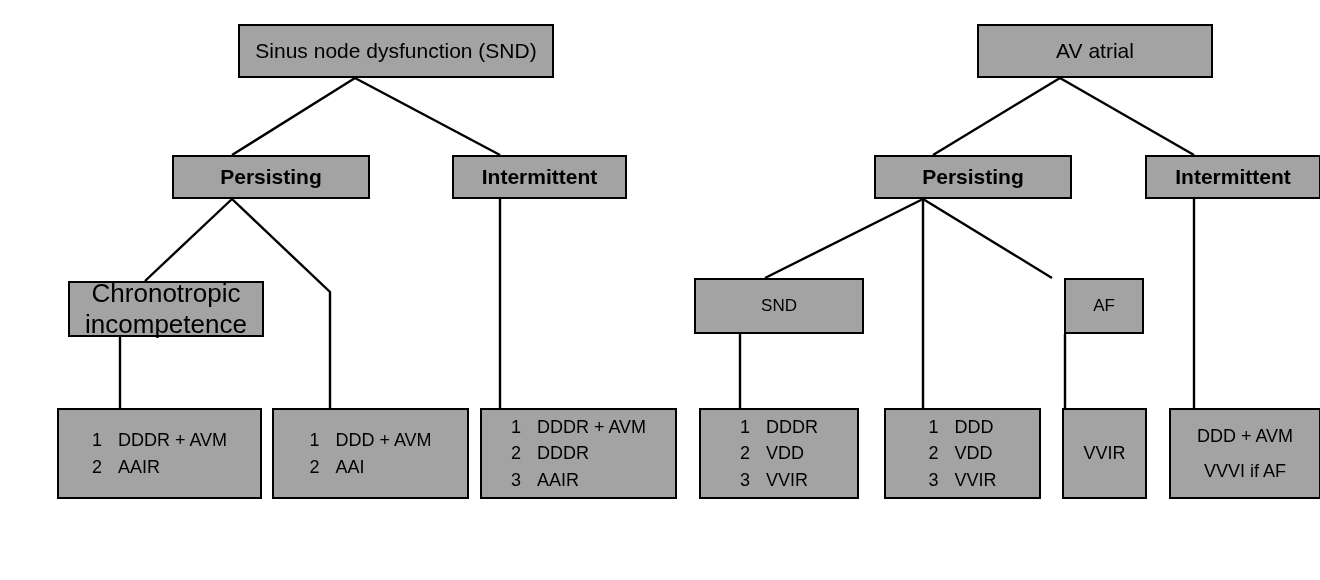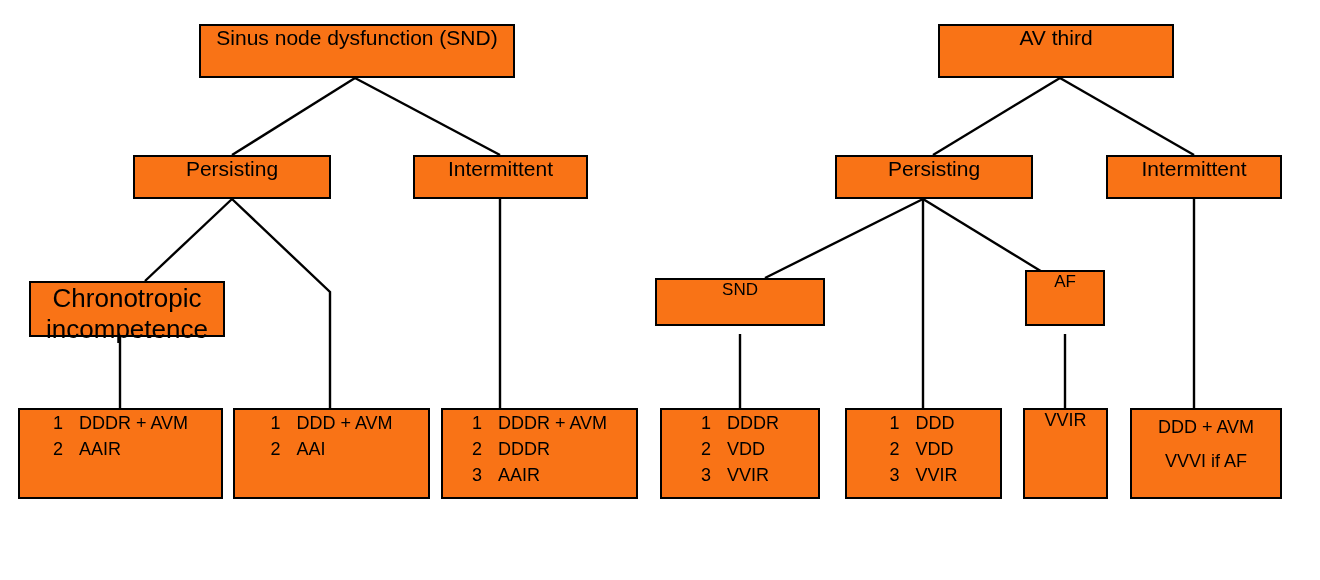--- a/index.html
+++ b/index.html
@@ -24,33 +24,35 @@
     left: 0;
     top: 0;
     width: 1320px;
     height: 580px;
     pointer-events: none;
   }
   .node {
     position: absolute;
     box-sizing: border-box;
     border: 2px solid #000000;
-    background: #f97316;
+    background: #a3a3a3;
     display: flex;
+    align-items: center;
     justify-content: center;
     text-align: center;
     line-height: 1.18;
     z-index: 2;
+    margin-left: 39px;
   }
   .node .label {
     display: block;
     white-space: pre-line;
   }
   .n-title   { font-size: 21px; }
-  .n-level2  { font-size: 21px; }
+  .n-level2  { font-size: 21px; font-weight: bold; }
   .n-level3  { font-size: 17px; }
   .n-chrono  { font-size: 26px; }
   .n-leaf    { font-size: 18px; }
 
   
   .optlist {
     display: block;
     text-align: left;
     padding: 0;
     margin: 0;
@@ -174,36 +176,36 @@
         <span class="txt">DDDR</span>
       </div>
       <div class="optrow">
         <span class="num">3</span>
         <span class="txt">AAIR</span>
       </div>
     </div>
   </div>
 
   <div class="node n-title" style="left:938px; top:24px; width:236px; height:54px;">
-    <span class="label">AV third</span>
+    <span class="label">AV atrial</span>
   </div>
 
   <div class="node n-level2" style="left:835px; top:155px; width:198px; height:44px;">
     <span class="label">Persisting</span>
   </div>
 
   <div class="node n-level2" style="left:1106px; top:155px; width:176px; height:44px;">
     <span class="label">Intermittent</span>
   </div>
 
-  <div class="node n-level3" style="left:655px; top:278px; width:170px; height:48px;">
+  <div class="node n-level3" style="left:655px; top:278px; width:170px; height:56px;">
     <span class="label">SND</span>
   </div>
 
-  <div class="node n-level3" style="left:1025px; top:270px; width:80px; height:56px;">
+  <div class="node n-level3" style="left:1025px; top:278px; width:80px; height:56px;">
     <span class="label">AF</span>
   </div>
 
   <div class="node n-leaf" style="left:660px; top:408px; width:160px; height:91px;">
     <div class="optlist">
       <div class="optrow">
         <span class="num">1</span>
         <span class="txt">DDDR</span>
       </div>
       <div class="optrow">

